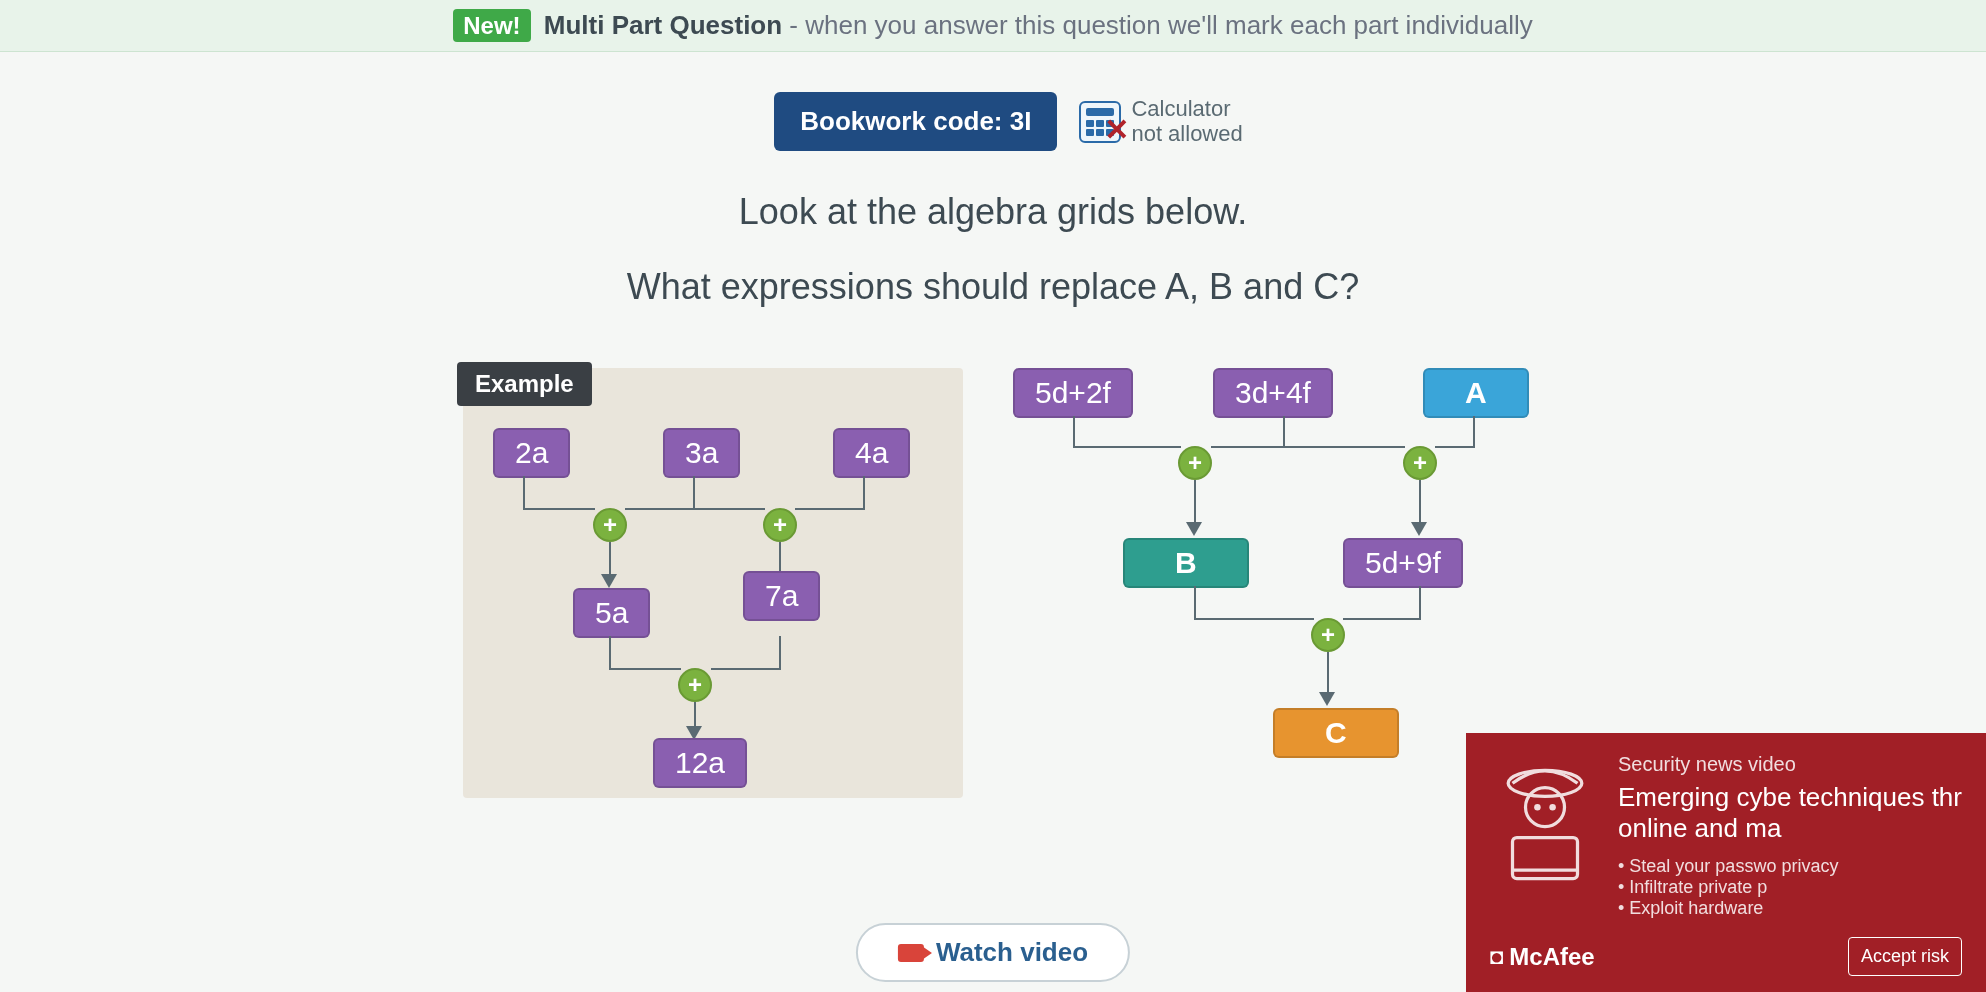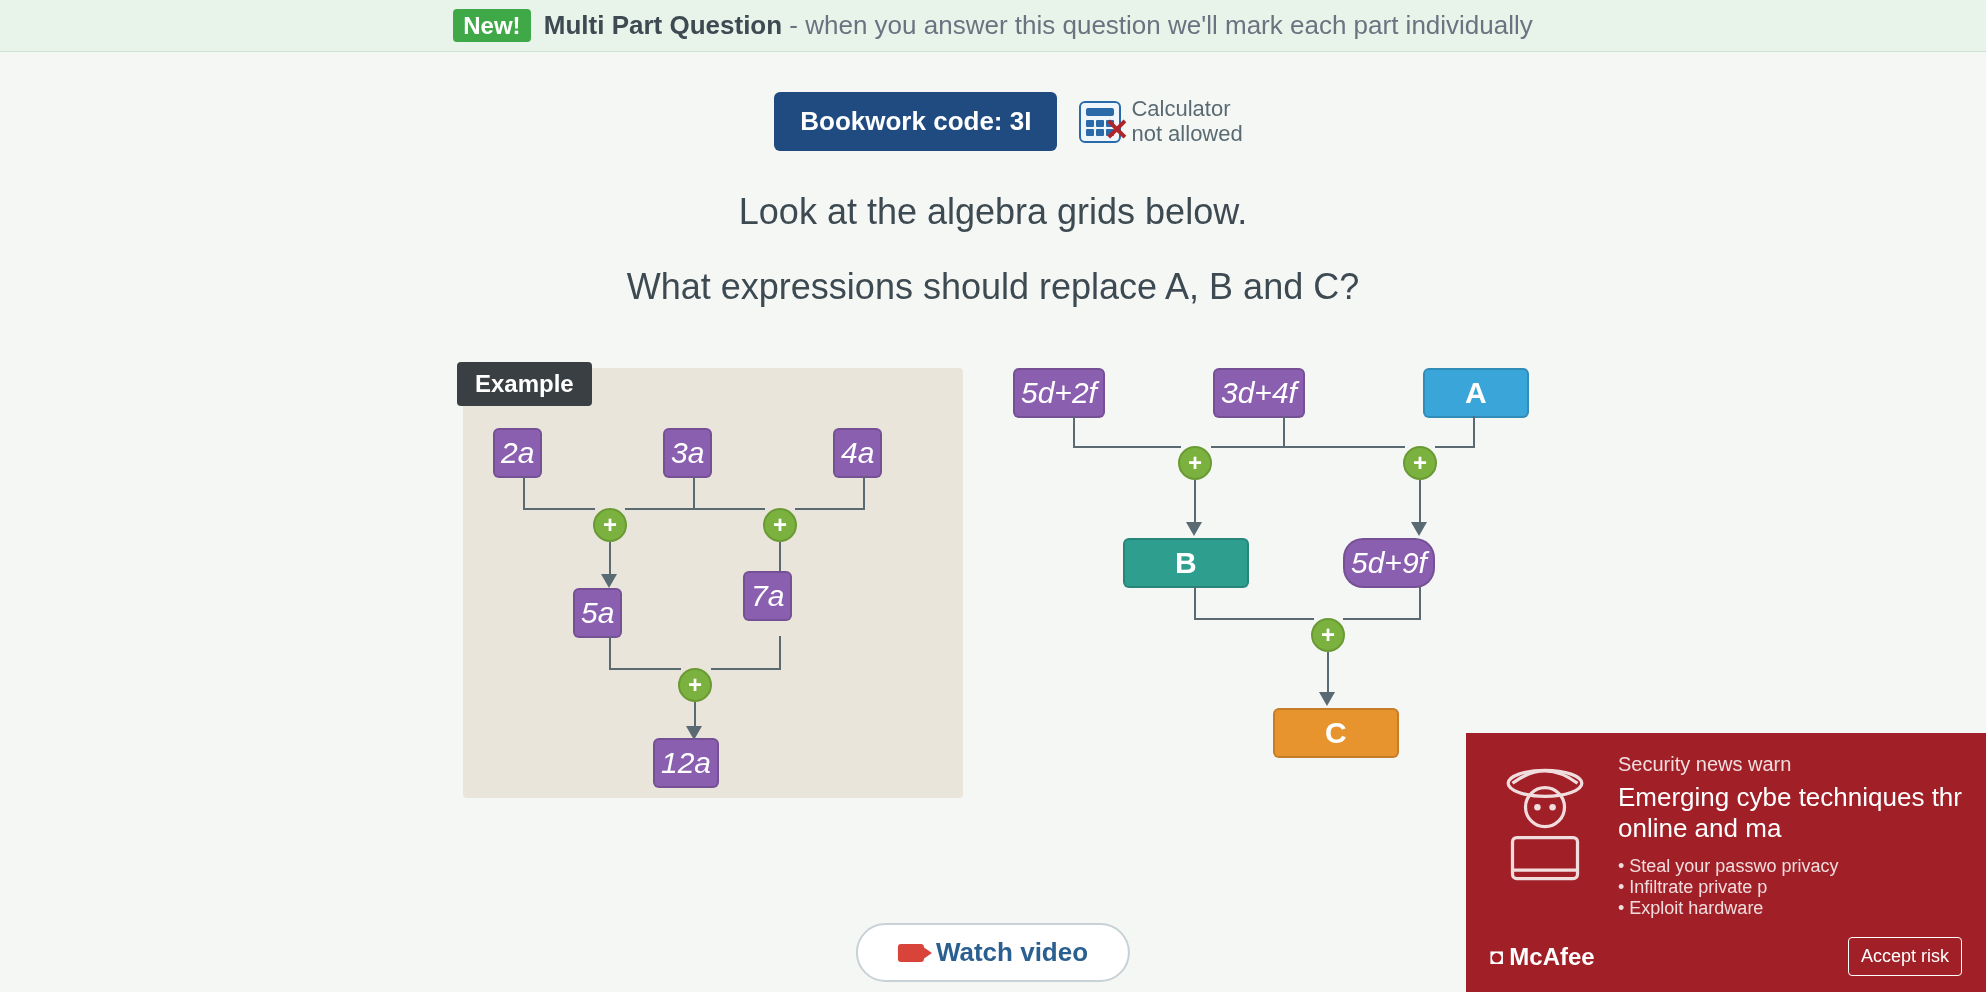--- a/index.html
+++ b/index.html
@@ -113,25 +113,24 @@
     color: #fff;
     font-weight: 700;
     font-size: 24px;
     padding: 8px 18px;
     border-radius: 4px;
   }
   .node {
     position: absolute;
     font-size: 30px;
     font-weight: 500;
-    padding: 6px 6px;
+    padding: 6px 20px;
     border-radius: 6px;
     color: #fff;
     border: 2px solid rgba(0,0,0,0.15);
-    font-style: italic;
     white-space: nowrap;
   }
   .purple { background: #8a5fb0; }
   .teal   { background: #2e9e8f; }
   .blue   { background: #3aa5d9; }
   .orange { background: #e7942f; }
   .plus {
     position: absolute;
     width: 34px; height: 34px;
     background: #7bb23f;
@@ -167,21 +166,21 @@
   .ex-plus3 { top: 300px; left: 215px; }
   .ex-12a { top: 370px; left: 190px; }
 
   
   .q-a1 { top: 0px; left: -10px; }
   .q-a2 { top: 0px; left: 190px; }
   .q-A  { top: 0px; left: 400px; font-style: normal; font-weight:700; padding:6px 40px; }
   .q-plus1 { top: 78px; left: 155px; }
   .q-plus2 { top: 78px; left: 380px; }
   .q-B { top: 170px; left: 100px; font-style: normal; font-weight:700; padding:6px 50px; }
-  .q-b2 { top: 170px; left: 320px; border-radius: 20px; }
+  .q-b2 { top: 170px; left: 320px; }
   .q-plus3 { top: 250px; left: 288px; }
   .q-C { top: 340px; left: 250px; font-style: normal; font-weight:700; padding:6px 50px; }
 
   .watch-video {
     position: absolute;
     bottom: 10px;
     left: 50%;
     transform: translateX(-50%);
     border: 2px solid #c7d1d6;
     border-radius: 30px;
@@ -380,21 +379,21 @@
         <ellipse cx="50" cy="28" rx="34" ry="12" fill="none" stroke="#fff" stroke-width="3"></ellipse>
         <path d="M 20 28 Q 50 5 80 28" fill="none" stroke="#fff" stroke-width="3"></path>
         <circle cx="50" cy="50" r="18" fill="none" stroke="#fff" stroke-width="3"></circle>
         <circle cx="43" cy="50" r="3" fill="#fff"></circle>
         <circle cx="57" cy="50" r="3" fill="#fff"></circle>
         <rect x="20" y="78" width="60" height="38" rx="4" fill="none" stroke="#fff" stroke-width="3"></rect>
         <line x1="20" y1="108" x2="80" y2="108" stroke="#fff" stroke-width="3"></line>
       </svg>
     </div>
     <div>
-      <div class="heading1">Security news warn</div>
+      <div class="heading1">Security news video</div>
       <div class="heading2">Emerging cybe techniques thr online and ma</div>
       <ul>
         <li>Steal your passwo privacy</li>
         <li>Infiltrate private p</li>
         <li>Exploit hardware</li>
       </ul>
     </div>
   </div>
   <div class="bottom">
     <div class="brand">

